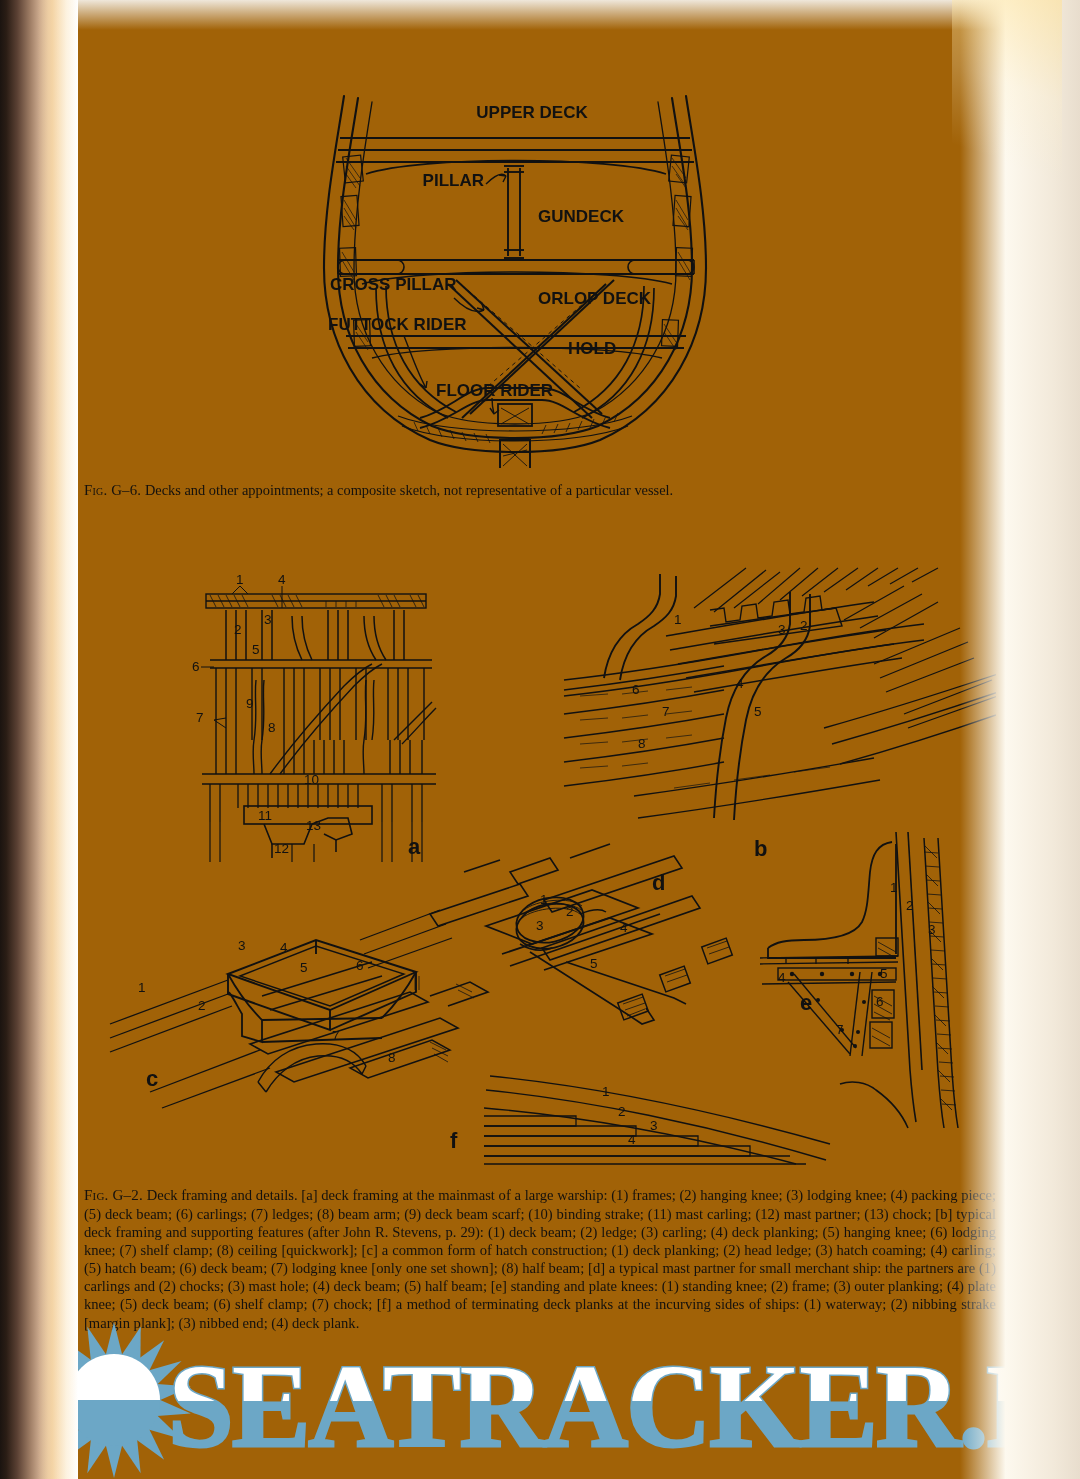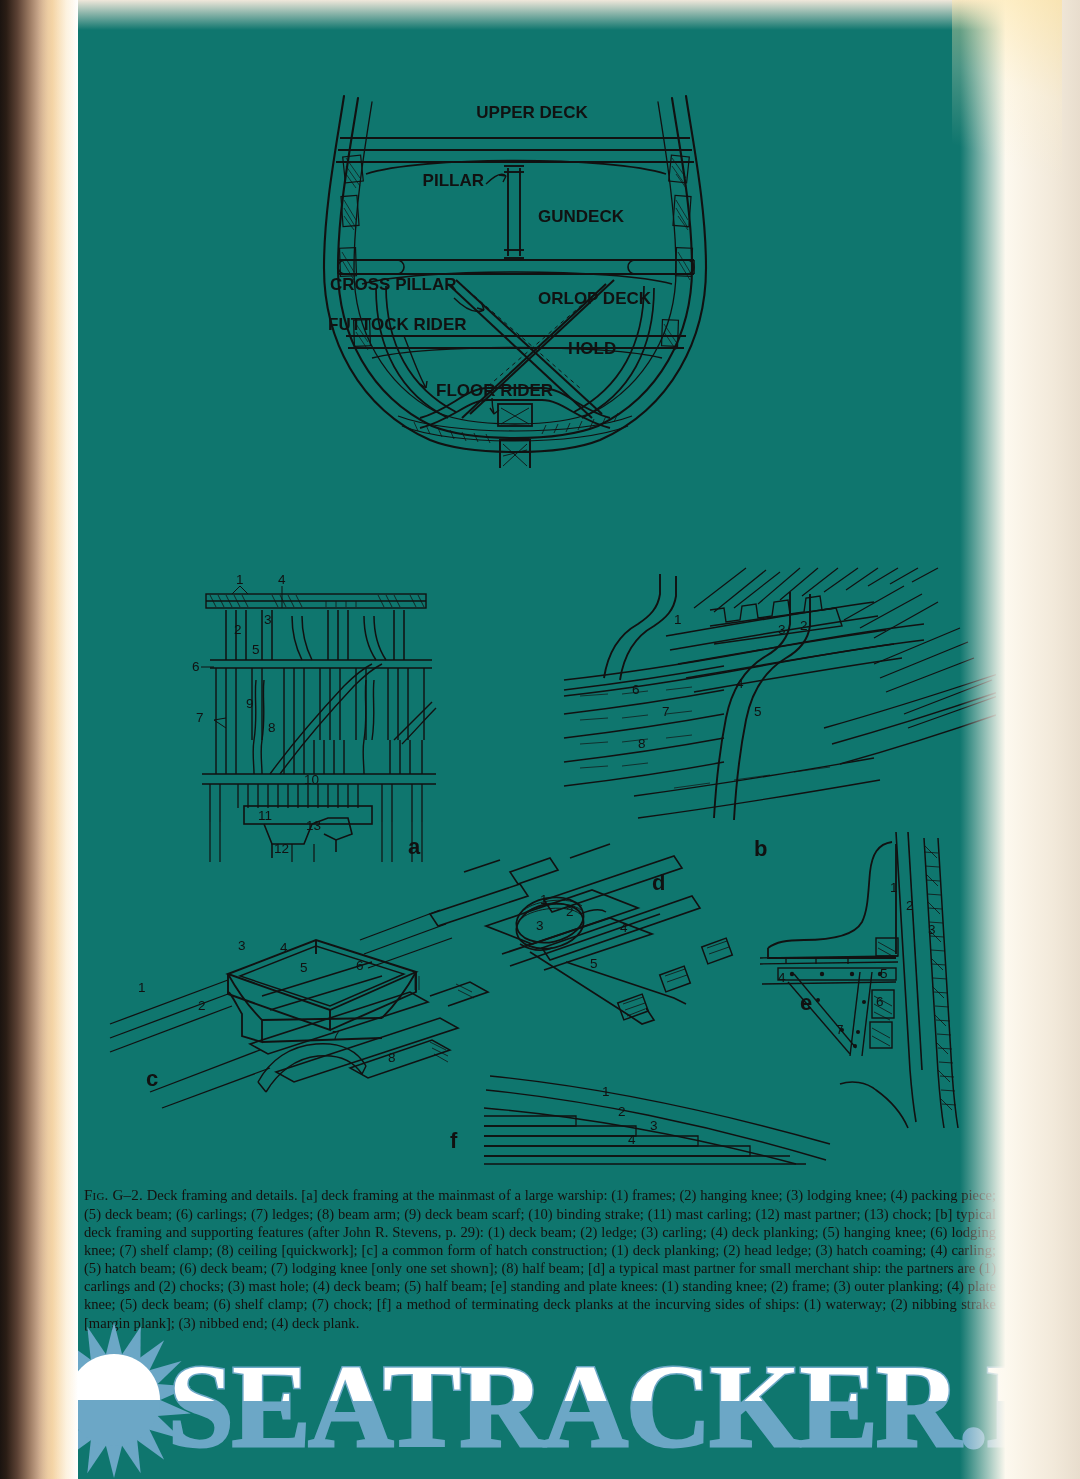--- a/index.html
+++ b/index.html
@@ -7,21 +7,21 @@
   body{
     width:1080px;height:1479px;
     background:#ffffff;
     font-family:"Liberation Serif", serif;
     color:#111;
     overflow:hidden;
     position:relative;
   }
   .page{
     position:absolute;inset:0;
-    background:#0f766e;
+    background:#a16207;
     overflow:hidden;
   }
   
   .gutter-left{
     position:absolute;left:0;top:0;width:78px;height:100%;
     background:linear-gradient(90deg,
        #1b1410 0%, #2a1d15 8%, #5a4033 22%,
        #9c7b63 38%, #caa88c 50%, #e6cdb3 62%,
        #f6e6d2 74%, #fdf6ec 86%, #ffffff 100%);
     pointer-events:none;
@@ -213,20 +213,24 @@
         <text x="258" y="134">GUNDECK</text>
         <text x="50" y="202">CROSS PILLAR</text>
         <text x="258" y="216">ORLOP DECK</text>
         <text x="48" y="242">FUTTOCK RIDER</text>
         <text x="288" y="266">HOLD</text>
         <text x="156" y="308">FLOOR RIDER</text>
       </g>
     </svg>
   </div>
 
+  <div class="caption" id="cap-g6">
+    <span class="smallcaps">Fig. G–6.</span>
+    <span>Decks and other appointments; a composite sketch, not representative of a particular vessel.</span>
+  </div>
 
   <div class="fig" id="fig-g7">
     <svg viewBox="0 0 912 615" xmlns="http://www.w3.org/2000/svg">
 
       <g transform="translate(112,8)">
 
         <g stroke="#111" stroke-width="1.4" fill="none">
           <rect x="10" y="26" width="220" height="14"></rect>
           <path d="M10,33 L230,33"></path>
         </g>

